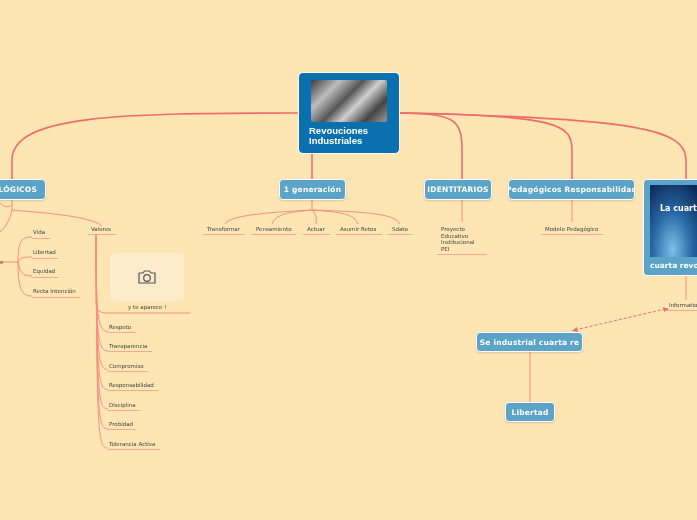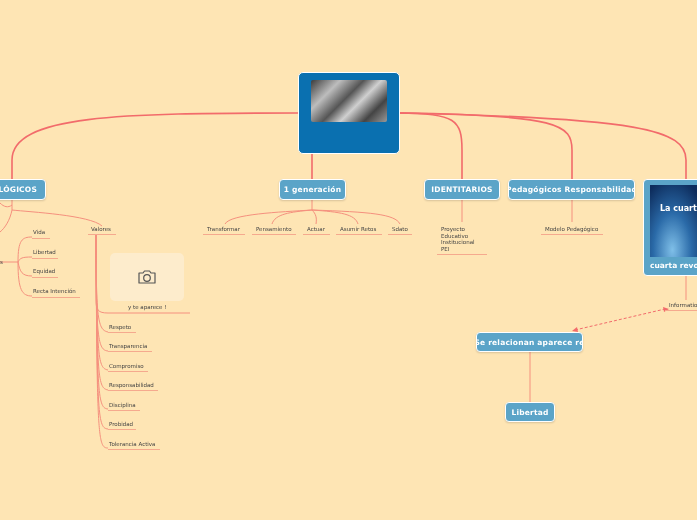--- a/index.html
+++ b/index.html
@@ -55,25 +55,26 @@
     <path d="M686,275 L686,300"></path>
     <path d="M530,352 L530,402"></path>
   </g>
   <path d="M575,330 L665,309" fill="none" stroke="#f26b6b" stroke-width="1" stroke-dasharray="3,2"></path>
   <polygon points="663,307 669,309 664,312" fill="#f26b6b"></polygon>
   <polygon points="577,327 572,331 578,332" fill="#f26b6b"></polygon>
 </svg>
 
 <div class="node root" style="left:298px;top:72px;width:102px;height:82px;">
   <div class="pic"></div>
+  <div class="title">Revouciones Industriales</div>
 </div>
 
 <div class="node main" style="left:-10px;top:179px;width:56px;height:21px;justify-content:flex-end;padding-right:8px;">LÓGICOS</div>
 <div class="node main" style="left:279px;top:179px;width:67px;height:21px;">1 generación</div>
-<div class="node main" style="left:424px;top:179px;width:76px;height:21px;">IDENTITARIOS</div>
+<div class="node main" style="left:424px;top:179px;width:68px;height:21px;">IDENTITARIOS</div>
 <div class="node main" style="left:508px;top:179px;width:127px;height:21px;">Pedagógicos Responsabilidad</div>
 
 <div class="node fourth" style="left:643px;top:179px;width:70px;height:97px;">
   <div class="cover">La cuarta revolución industrial</div>
   <div class="ftitle">cuarta revo</div>
 </div>
 
 <div class="leaf" style="left:0;top:259px;">s</div>
 <div class="leaf" style="left:33px;top:229px;">Vida</div>
 <div class="leaf-line" style="left:32px;top:238px;width:18px;"></div>
@@ -123,14 +124,14 @@
 
 <div class="leaf" style="left:441px;top:226px;white-space:normal;width:40px;line-height:6.5px;">Proyecto Educativo Institucional PEI</div>
 <div class="leaf-line" style="left:437px;top:254px;width:50px;"></div>
 
 <div class="leaf" style="left:545px;top:226px;">Modelo Pedagógico</div>
 <div class="leaf-line" style="left:541px;top:234px;width:62px;"></div>
 
 <div class="leaf" style="left:669px;top:302px;">Informatio</div>
 <div class="leaf-line" style="left:665px;top:310px;width:32px;"></div>
 
-<div class="node main" style="left:476px;top:332px;width:107px;height:20px;">Se relacionan aparece re</div>
+<div class="node main" style="left:476px;top:332px;width:107px;height:20px;">Se industrial cuarta re</div>
 <div class="node main" style="left:505px;top:402px;width:50px;height:20px;">Libertad</div>
 
 </body></html>

